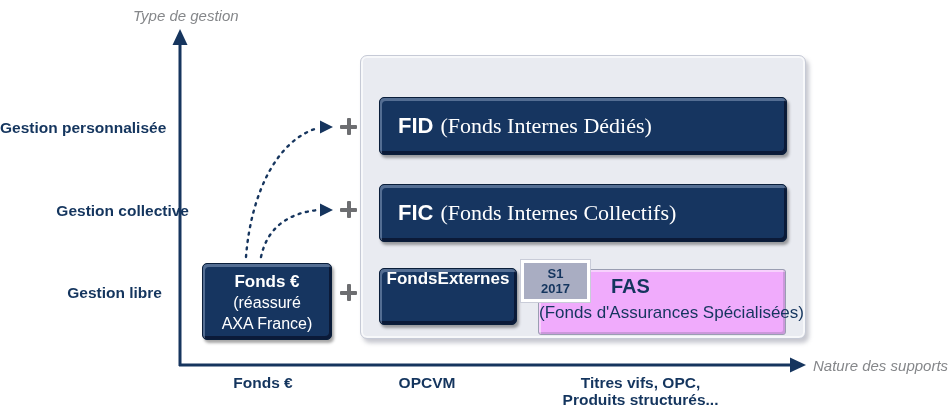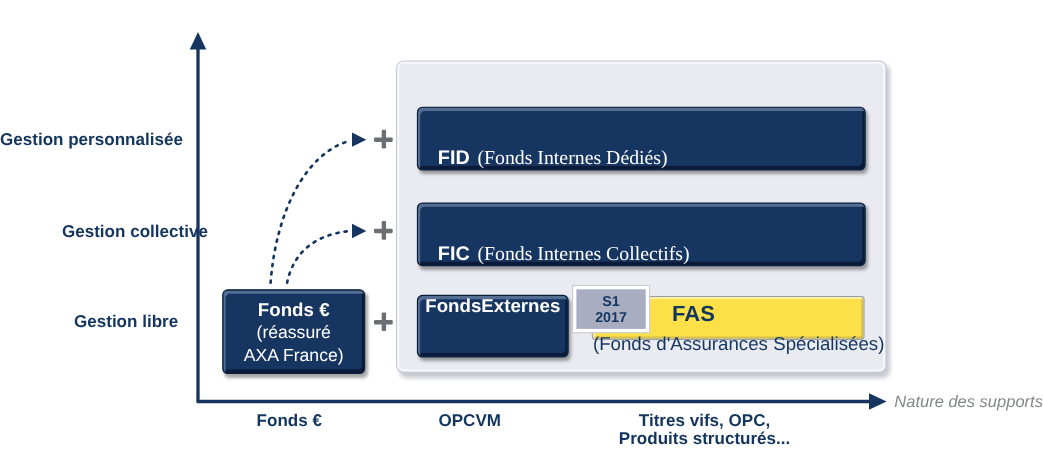--- a/index.html
+++ b/index.html
@@ -51,36 +51,36 @@
     position:absolute; left:360px; top:55px; width:446px; height:284px;
     background:#e9ebf1; border:1px solid #c6cad6; border-radius:7px;
     box-shadow: inset 0 0 0 2px rgba(255,255,255,0.65),
                 3px 4px 4px rgba(130,134,150,0.45);
     box-sizing:border-box;
   }
   .uc-title { position:absolute; left:22px; top:9px; font-style:italic; color:#85878a; font-size:15px; white-space:nowrap; }
 
   .fund-row {
     left:18px; width:408px; height:58px;
-    display:flex; align-items:flex-end; padding-left:18px; font-size:18px; white-space:nowrap;
+    display:flex; align-items:center; padding-left:18px; font-size:22px; white-space:nowrap;
   }
   .fund-row.fid { top:41px; }
   .fund-row.fic { top:128px; }
   .fund-abbr { font-weight:bold; }
   .fund-name { margin-left:7px; font-weight:normal;font-family:Liberation Serif, serif; }
 
   .fonds-ext {
     left:18px; top:212px; width:138px; height:57px;
     display:flex; flex-direction:row; justify-content:center;
     text-align:center; font-weight:bold; font-size:17px; line-height:20px;
   }
 
   .fas-box {
-    position:absolute; left:177px; top:213px; width:248px; height:40px;
-    background:#fde047; border:1px solid #9a9eb2; border-radius:3px;
+    position:absolute; left:177px; top:213px; width:248px; height:66px;
+    background:#f0abfc; border:1px solid #9a9eb2; border-radius:3px;
     box-shadow: inset 2px 2px 0 rgba(255,255,255,0.45),
                 inset -2px -2px 0 rgba(90,95,120,0.25);
     box-sizing:border-box; z-index:1;
   }
   .fas-abbr { position:absolute; left:72px; top:5px; font-weight:bold; font-size:20px; color:#14355e; }
   .fas-name { position:absolute; left:0; right:2px; top:33px; text-align:center; font-size:17px; color:#14355e; white-space:nowrap; }
 
   .s1-badge {
     position:absolute; left:160px; top:204px; width:69px; height:42px;
     background:#a9adc2; border:3px solid #ffffff; box-shadow:0 0 0 1px #c9ccd8;
@@ -107,20 +107,21 @@
     <line x1="180" y1="42" x2="180" y2="366" stroke="#16355e" stroke-width="3"></line>
     <polygon points="180,29 172.5,45 187.5,45" fill="#16355e"></polygon>
     <line x1="179" y1="365" x2="792" y2="365" stroke="#16355e" stroke-width="3"></line>
     <polygon points="806,365 790,357.5 790,372.5" fill="#16355e"></polygon>
     <path d="M246,257 C251,192 278,139 318,128" fill="none" stroke="#16355e" stroke-width="2.4" stroke-dasharray="2 5.5" stroke-linecap="round"></path>
     <polygon points="333,127 320,120.5 320,133.5" fill="#16355e"></polygon>
     <path d="M261,257 C267,228 288,213 318,210" fill="none" stroke="#16355e" stroke-width="2.4" stroke-dasharray="2 5.5" stroke-linecap="round"></path>
     <polygon points="333,210 320,203.5 320,216.5" fill="#16355e"></polygon>
   </svg>
 
+  <div class="axis-label y-axis-label">Type de gestion</div>
   <div class="axis-label x-axis-label">Nature des supports</div>
 
   <div class="row-label r1">Gestion personnalisée</div>
   <div class="row-label r2">Gestion collective</div>
   <div class="row-label r3">Gestion libre</div>
 
   <div class="navy-box fonds-eur">
     <div class="title-line">Fonds €</div>
     <div>(réassuré</div>
     <div>AXA France)</div>

